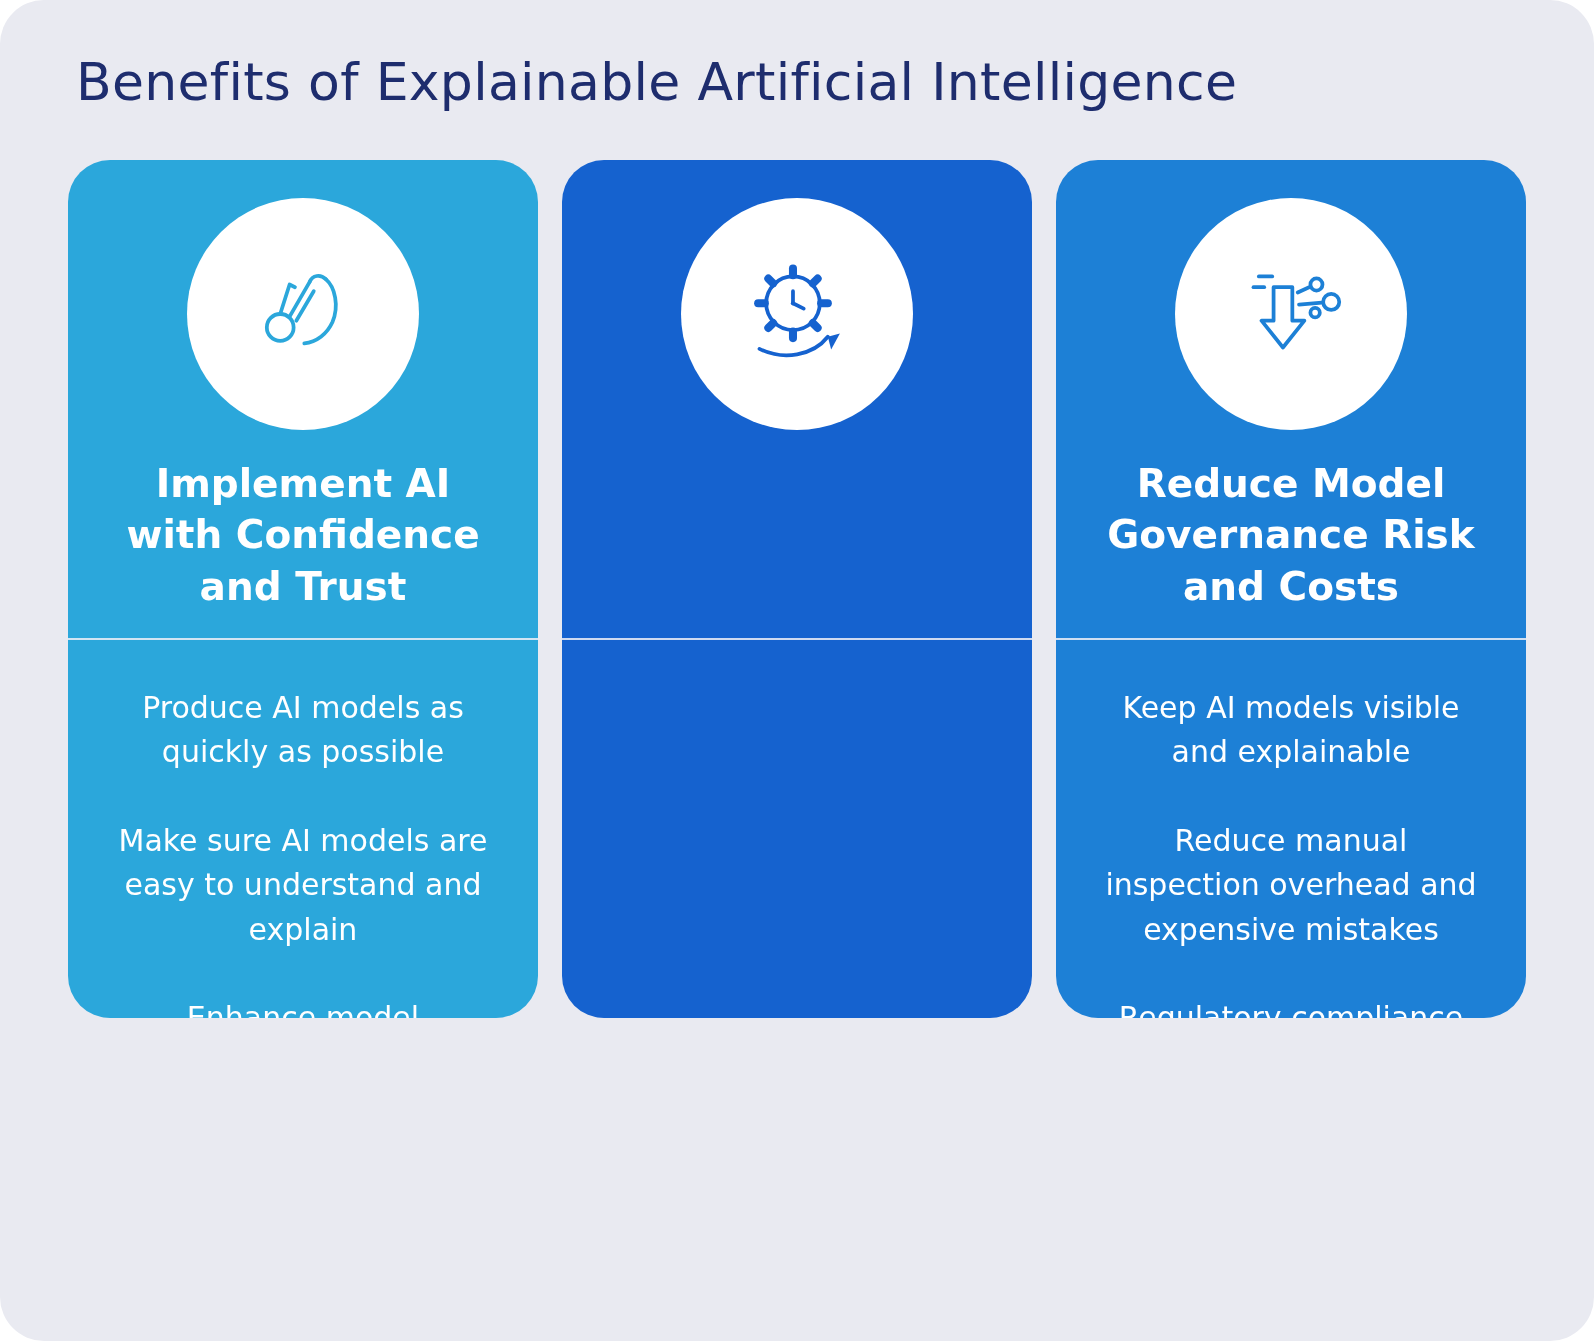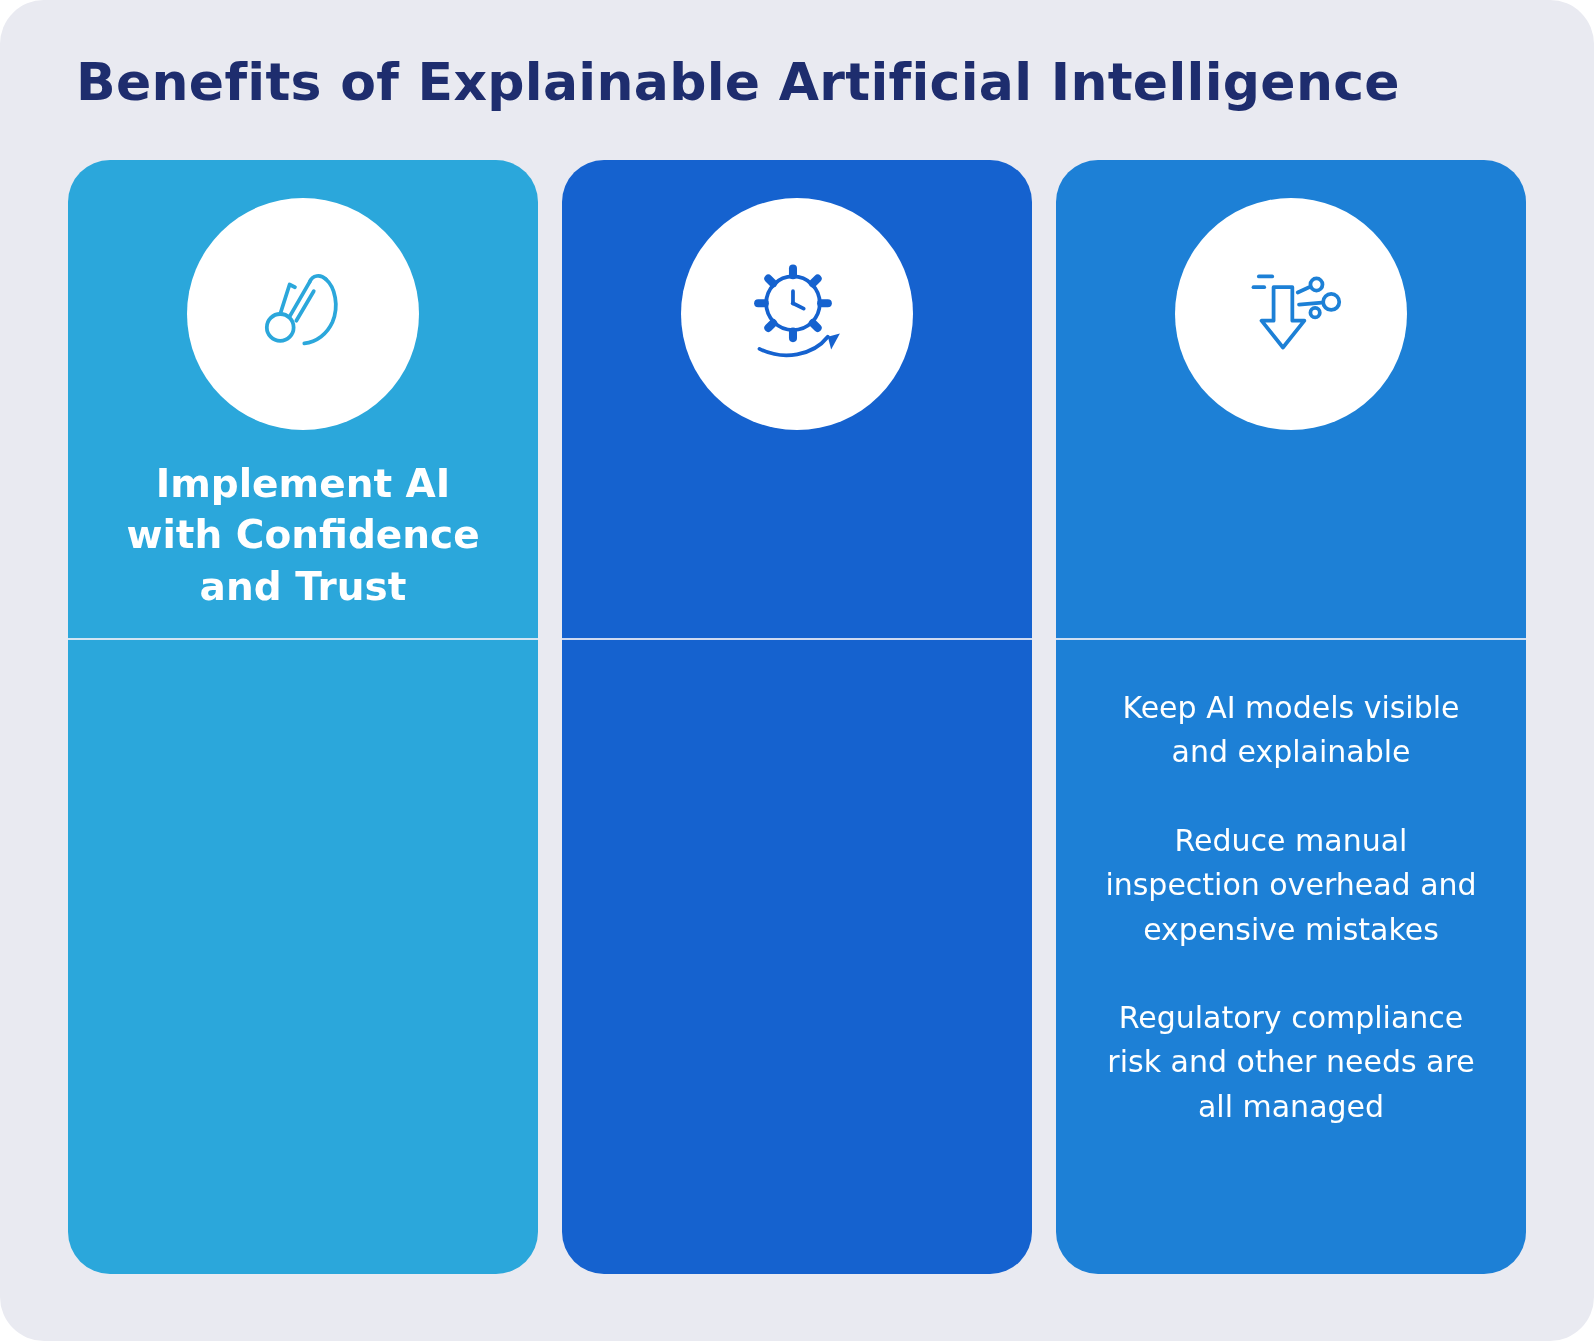--- a/index.html
+++ b/index.html
@@ -14,32 +14,32 @@
     width: 1594px;
     height: 1341px;
     background: #E9EAF1;
     border-radius: 44px;
     overflow: hidden;
     padding: 52px 68px 0;
   }
   .page-title {
     margin: 0 0 0 8px;
     font-size: 52px;
-    font-weight: 700;
+    font-weight: 400;
     color: #1E2D6E;
     letter-spacing: 0.3px;
   }
   .cards {
     display: flex;
     gap: 24px;
     margin-top: 48px;
   }
   .card {
     flex: 1;
-    height: 1114px;
+    height: 858px;
     border-radius: 42px;
     color: #ffffff;
     display: flex;
     flex-direction: column;
     overflow: hidden;
   }
   .card-1 { background: #2BA7DB; }
   .card-2 { background: #1562CF; }
   .card-3 { background: #1D80D6; }
   .card-header {
@@ -108,20 +108,25 @@
             <path d="M33 50 L40 28 L44 30"></path>
             <path d="M67 24 C74 30 77 44 72 56 C68 65 60 71 51 72"></path>
             <path d="M67 24 C63 20 57 21 55 26"></path>
           </svg>
         </div>
         <h2 class="card-title">Implement AI
 with Confidence
 and Trust</h2>
       </div>
       <div class="divider"></div>
+      <div class="card-body">
+        <p>Produce AI models as quickly as possible</p>
+        <p>Make sure AI models are easy to understand and explain</p>
+        <p>Enhance model transparency and traceability by simplifying the model evaluation process</p>
+      </div>
     </section>
 
     <section class="card card-2">
       <div class="card-header">
         <div class="icon-circle">
           <svg viewBox="0 0 100 100" fill="none" stroke="#1562CF" stroke-width="2.8" stroke-linecap="round" stroke-linejoin="round">
             <circle cx="47" cy="42" r="20"></circle>
             <g stroke-width="6">
               <line x1="68" y1="42" x2="73" y2="42"></line>
               <line x1="61.8" y1="56.8" x2="65.4" y2="60.4"></line>
@@ -149,20 +154,23 @@
             <path d="M37 30 H51 V55 H60 L44 75 L28 55 H37 Z"></path>
             <line x1="26" y1="22" x2="36" y2="22"></line>
             <line x1="22" y1="30" x2="30" y2="30"></line>
             <circle cx="69" cy="28" r="4.5"></circle>
             <circle cx="80" cy="41" r="6"></circle>
             <circle cx="68" cy="49" r="3.5"></circle>
             <line x1="55" y1="34" x2="63.5" y2="30"></line>
             <line x1="56" y1="43" x2="73" y2="41.5"></line>
           </svg>
         </div>
+        <h2 class="card-title">Reduce Model
+Governance Risk
+and Costs</h2>
       </div>
       <div class="divider"></div>
       <div class="card-body">
         <p>Keep AI models visible and explainable</p>
         <p>Reduce manual inspection overhead and expensive mistakes</p>
         <p>Regulatory compliance risk and other needs are all managed</p>
       </div>
     </section>
 
   </div>

